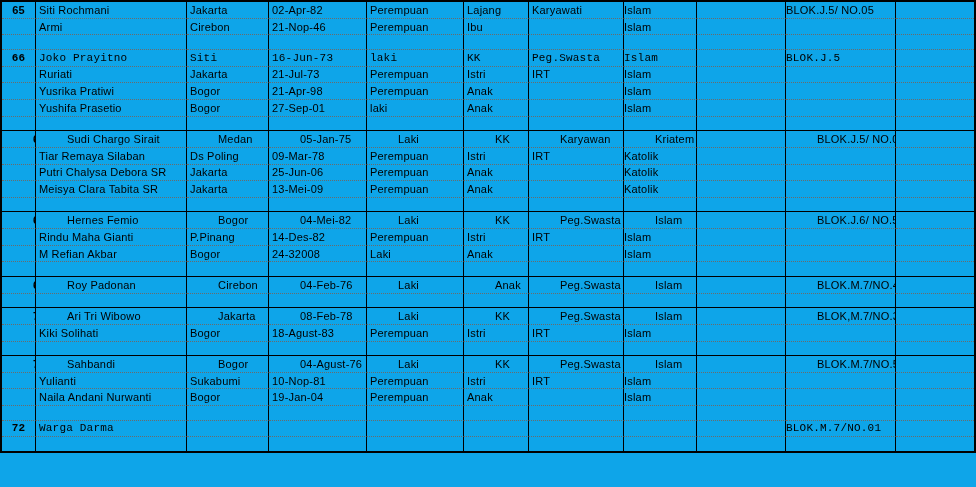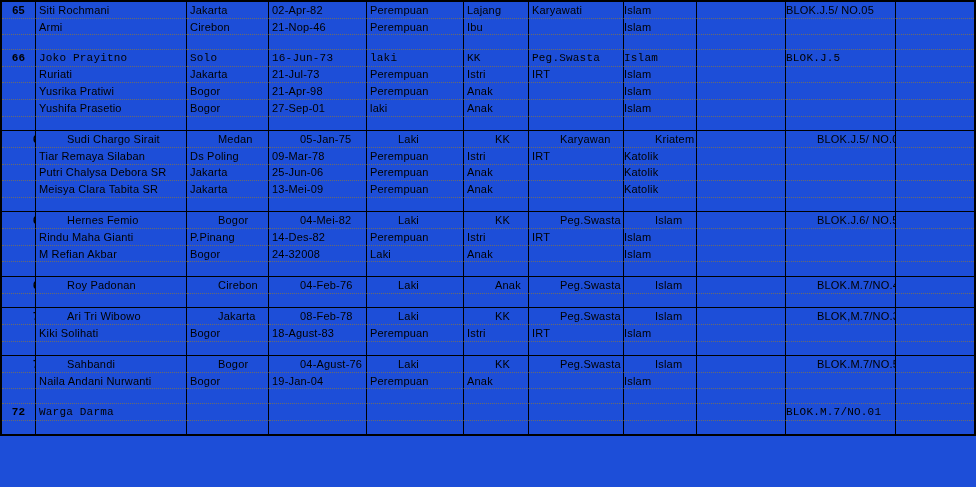--- a/index.html
+++ b/index.html
@@ -1,17 +1,17 @@
 <!DOCTYPE html>
 <html><head>
 <meta charset="utf-8">
 <style>
   html,body{margin:0;padding:0;background:#fff;}
   body{width:976px;height:487px;overflow:hidden;}
-  .sheet{width:976px;height:487px;background:#1d4ed8;}
+  .sheet{width:976px;height:487px;background:#0ea5e9;}
   table.residents{
     border-collapse:separate;border-spacing:0;table-layout:fixed;
     width:976px;border:2px solid #000;
     font-family:"Liberation Sans","DejaVu Sans",sans-serif;
     font-size:11px;color:#000;letter-spacing:0.2px;
   }
   col.c1{width:34px}col.c2{width:151px}col.c3{width:82px}col.c4{width:98px}
   col.c5{width:97px}col.c6{width:65px}col.c7{width:95px}col.c8{width:73px}
   col.c9{width:89px}col.c10{width:110px}col.c11{width:78px}
   td{
@@ -81,21 +81,21 @@
           <td class="f-status"></td>
           <td class="f-job"></td>
           <td class="f-religion"></td>
           <td class="f-extra1"></td>
           <td class="f-block"></td>
           <td class="f-extra2"></td>
         </tr>
         <tr class="data-row gs-dotted">
           <td class="f-no">66</td>
           <td class="f-name">Joko Prayitno</td>
-          <td class="f-city">Solo</td>
+          <td class="f-city">Siti</td>
           <td class="f-dob">16-Jun-73</td>
           <td class="f-gender">laki</td>
           <td class="f-status">KK</td>
           <td class="f-job">Peg.Swasta</td>
           <td class="f-religion">Islam</td>
           <td class="f-extra1"></td>
           <td class="f-block">BLOK.J.5</td>
           <td class="f-extra2"></td>
         </tr>
         <tr class="data-row">
@@ -340,20 +340,33 @@
           <td class="f-gender">Laki</td>
           <td class="f-status">KK</td>
           <td class="f-job">Peg.Swasta</td>
           <td class="f-religion">Islam</td>
           <td class="f-extra1"></td>
           <td class="f-block">BLOK.M.7/NO.5</td>
           <td class="f-extra2"></td>
         </tr>
         <tr class="data-row">
           <td class="f-no"></td>
+          <td class="f-name">Yulianti</td>
+          <td class="f-city">Sukabumi</td>
+          <td class="f-dob">10-Nop-81</td>
+          <td class="f-gender">Perempuan</td>
+          <td class="f-status">Istri</td>
+          <td class="f-job">IRT</td>
+          <td class="f-religion">Islam</td>
+          <td class="f-extra1"></td>
+          <td class="f-block"></td>
+          <td class="f-extra2"></td>
+        </tr>
+        <tr class="data-row">
+          <td class="f-no"></td>
           <td class="f-name">Naila Andani Nurwanti</td>
           <td class="f-city">Bogor</td>
           <td class="f-dob">19-Jan-04</td>
           <td class="f-gender">Perempuan</td>
           <td class="f-status">Anak</td>
           <td class="f-job"></td>
           <td class="f-religion">Islam</td>
           <td class="f-extra1"></td>
           <td class="f-block"></td>
           <td class="f-extra2"></td>

